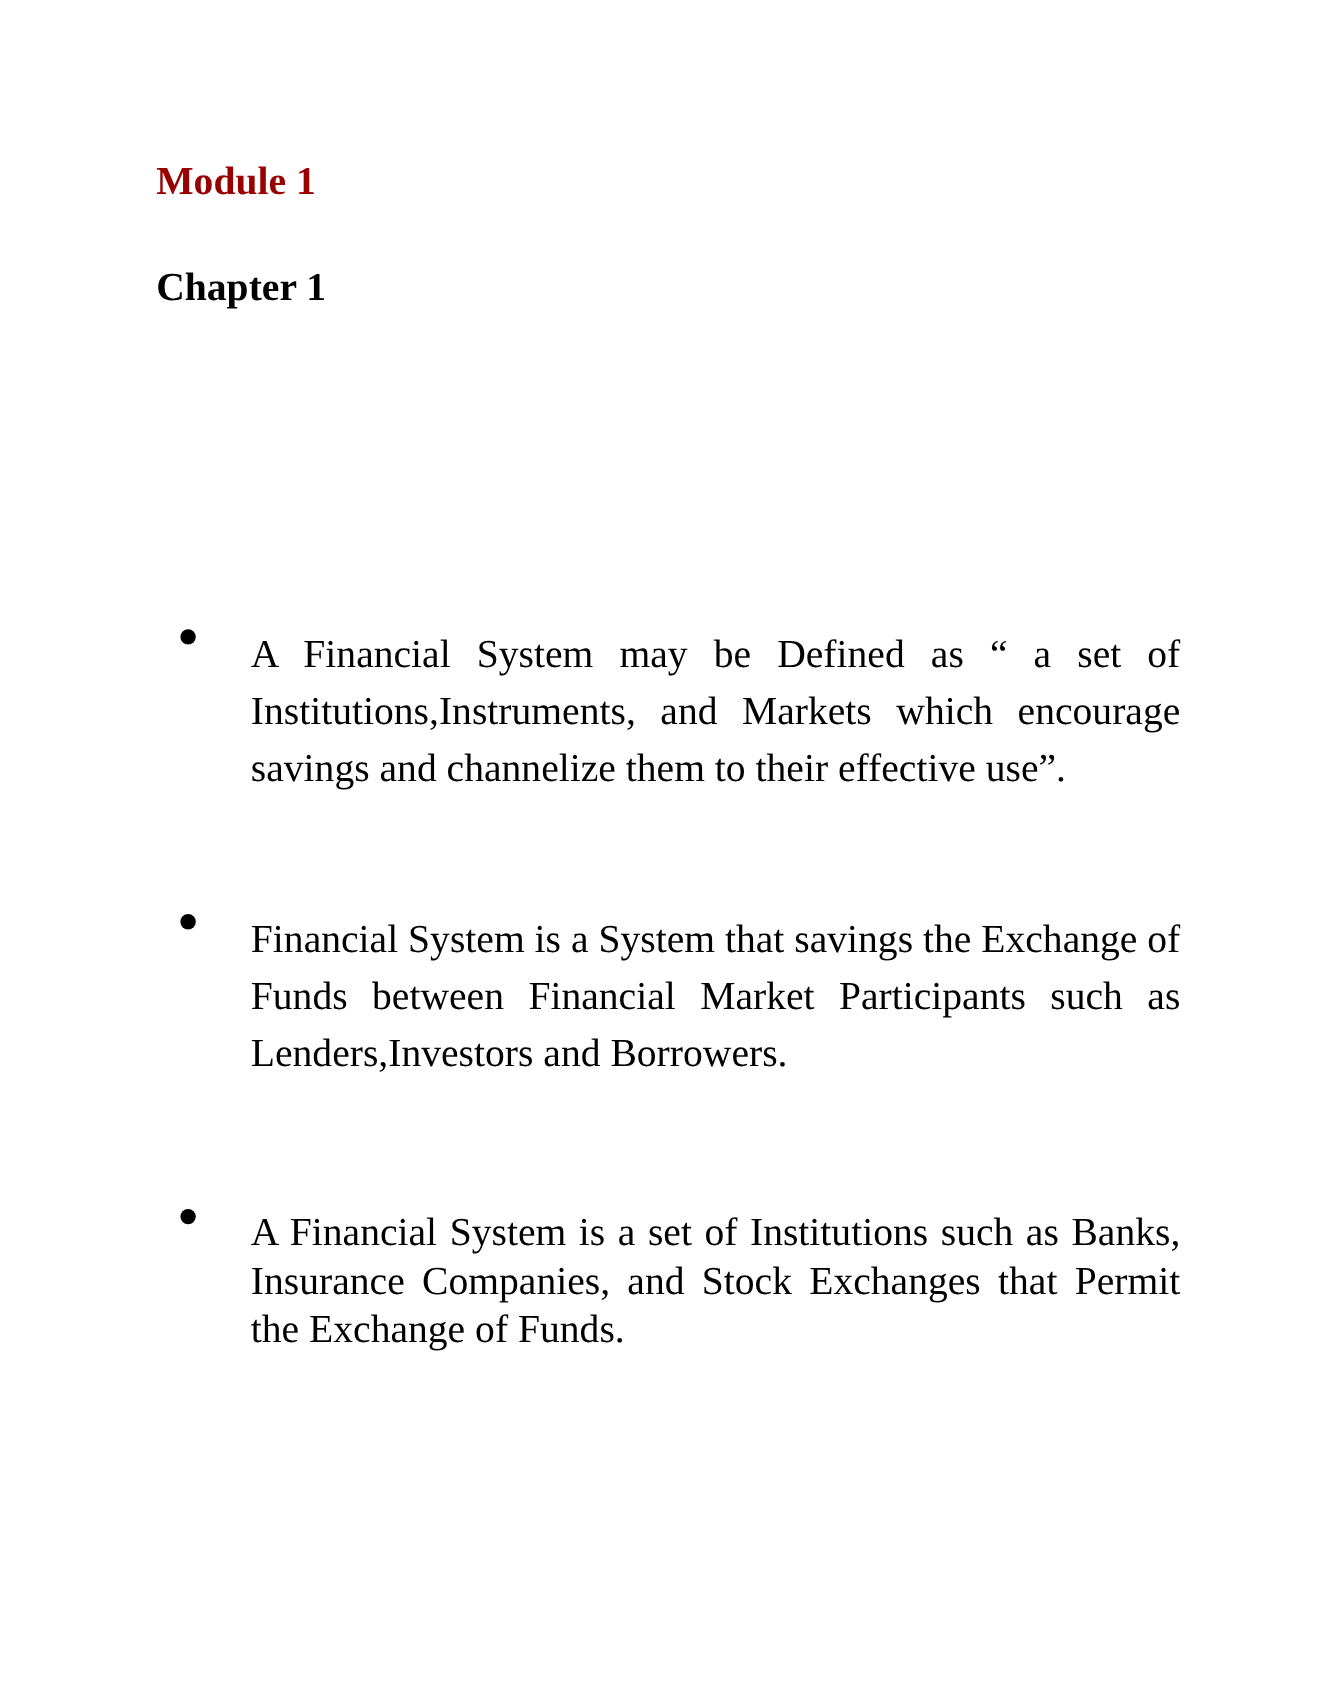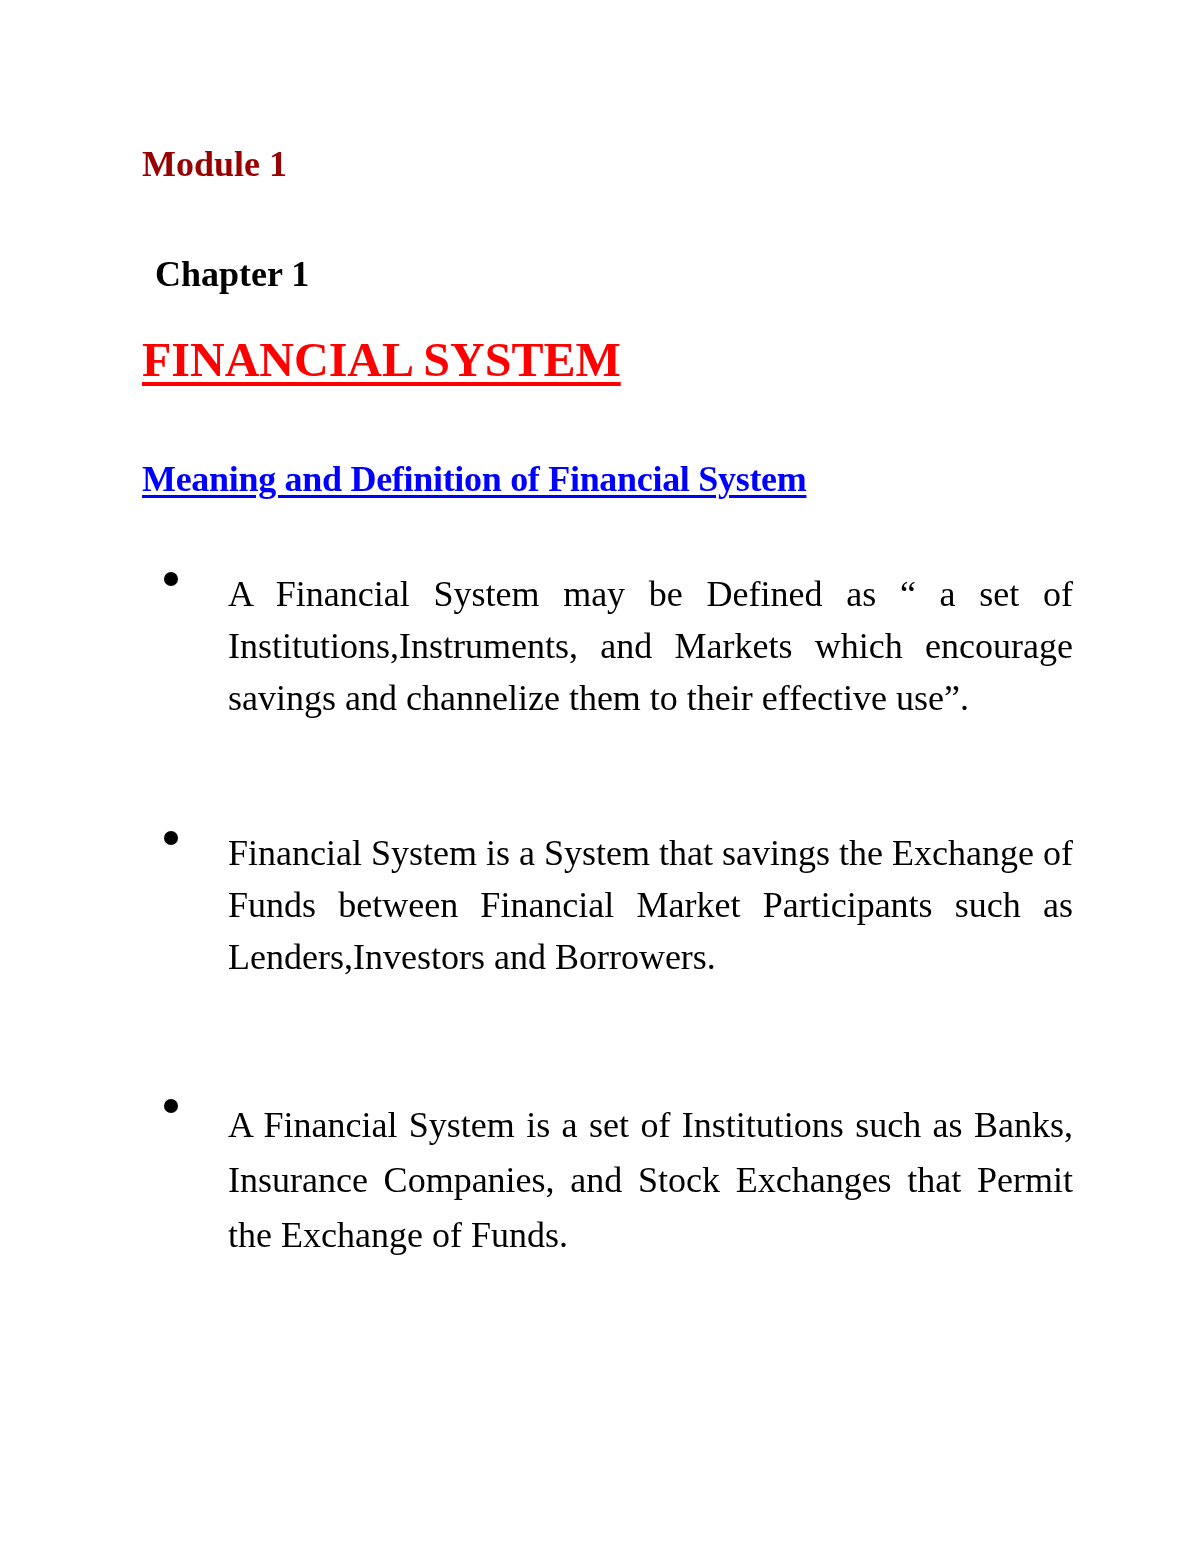--- a/index.html
+++ b/index.html
@@ -2,50 +2,48 @@
 <html><head>
 <meta charset="utf-8">
 <style>
   html, body { margin: 0; padding: 0; background: #ffffff; }
   body { width: 1200px; height: 1553px; position: relative; overflow: hidden;
          font-family: "Liberation Serif", "DejaVu Serif", serif; color: #000; }
   .page { position: absolute; left: 0; top: 0; width: 1200px; height: 1375px; }
   .module { position: absolute; left: 142px; top: 140px; font-size: 36px; font-weight: bold;
             color: #990000; line-height: 48px; margin: 0; }
   .chapter { position: absolute; left: 142px; top: 237px; font-size: 36px; font-weight: bold;
-             color: #000; line-height: 48px; margin: 13px; }
+             color: #000; line-height: 48px; margin: 0; }
   .title { position: absolute; left: 142px; top: 330px; font-size: 48px; font-weight: bold;
            color: #ff0000; text-decoration: underline; text-decoration-thickness: 4px;
            text-underline-offset: 6px; line-height: 60px; margin: 0; }
   .subtitle { position: absolute; left: 142px; top: 455px; font-size: 36px; font-weight: bold;
               color: #0000ff; text-decoration: underline; text-decoration-thickness: 3px;
               text-underline-offset: 4px; line-height: 48px; margin: 0; letter-spacing: -0.3px; }
   .bullets { position: absolute; left: 0; top: 0; margin: 0; padding: 0; list-style: none; }
   .bullet { position: absolute; left: 160px; width: 897px; margin: 0; }
   .bullet-dot { position: absolute; left: 4px; width: 14px; height: 14px; border-radius: 50%; background: #000; }
   .bullet-text { position: absolute; left: 52px; width: 845px; font-size: 36px;
                  text-align: justify; text-align-last: left; margin: 16px; }
   .b1 { top: 552px; }
   .b1 .bullet-text { line-height: 52px; }
   .b1 .bullet-dot { top: 20px; }
   .b2 { top: 811px; }
   .b2 .bullet-text { line-height: 52px; }
   .b2 .bullet-dot { top: 20px; }
   .b3 { top: 1082px; }
-  .b3 .bullet-text { line-height: 55px; font-family: Liberation Serif, serif; }
+  .b3 .bullet-text { line-height: 44px; font-family: Liberation Serif, serif; }
   .b3 .bullet-dot { top: 17px; }
 </style>
 </head>
 <body>
 
 <div class="page">
   <h2 class="module">Module 1</h2>
   <h2 class="chapter">Chapter 1</h2>
-  <h1 class="title">FINANCIAL SYSTEM</h1>
-  <h3 class="subtitle">Meaning and Definition of Financial System</h3>
 
   <ul class="bullets">
     <li class="bullet b1">
       <span class="bullet-dot"></span>
       <p class="bullet-text">A Financial System may be Defined as “ a set of Institutions,Instruments, and Markets which encourage savings and channelize them to their effective use”.</p>
     </li>
     <li class="bullet b2">
       <span class="bullet-dot"></span>
       <p class="bullet-text">Financial System is a System that savings the Exchange of Funds between Financial Market Participants such as Lenders,Investors and Borrowers.</p>
     </li>

